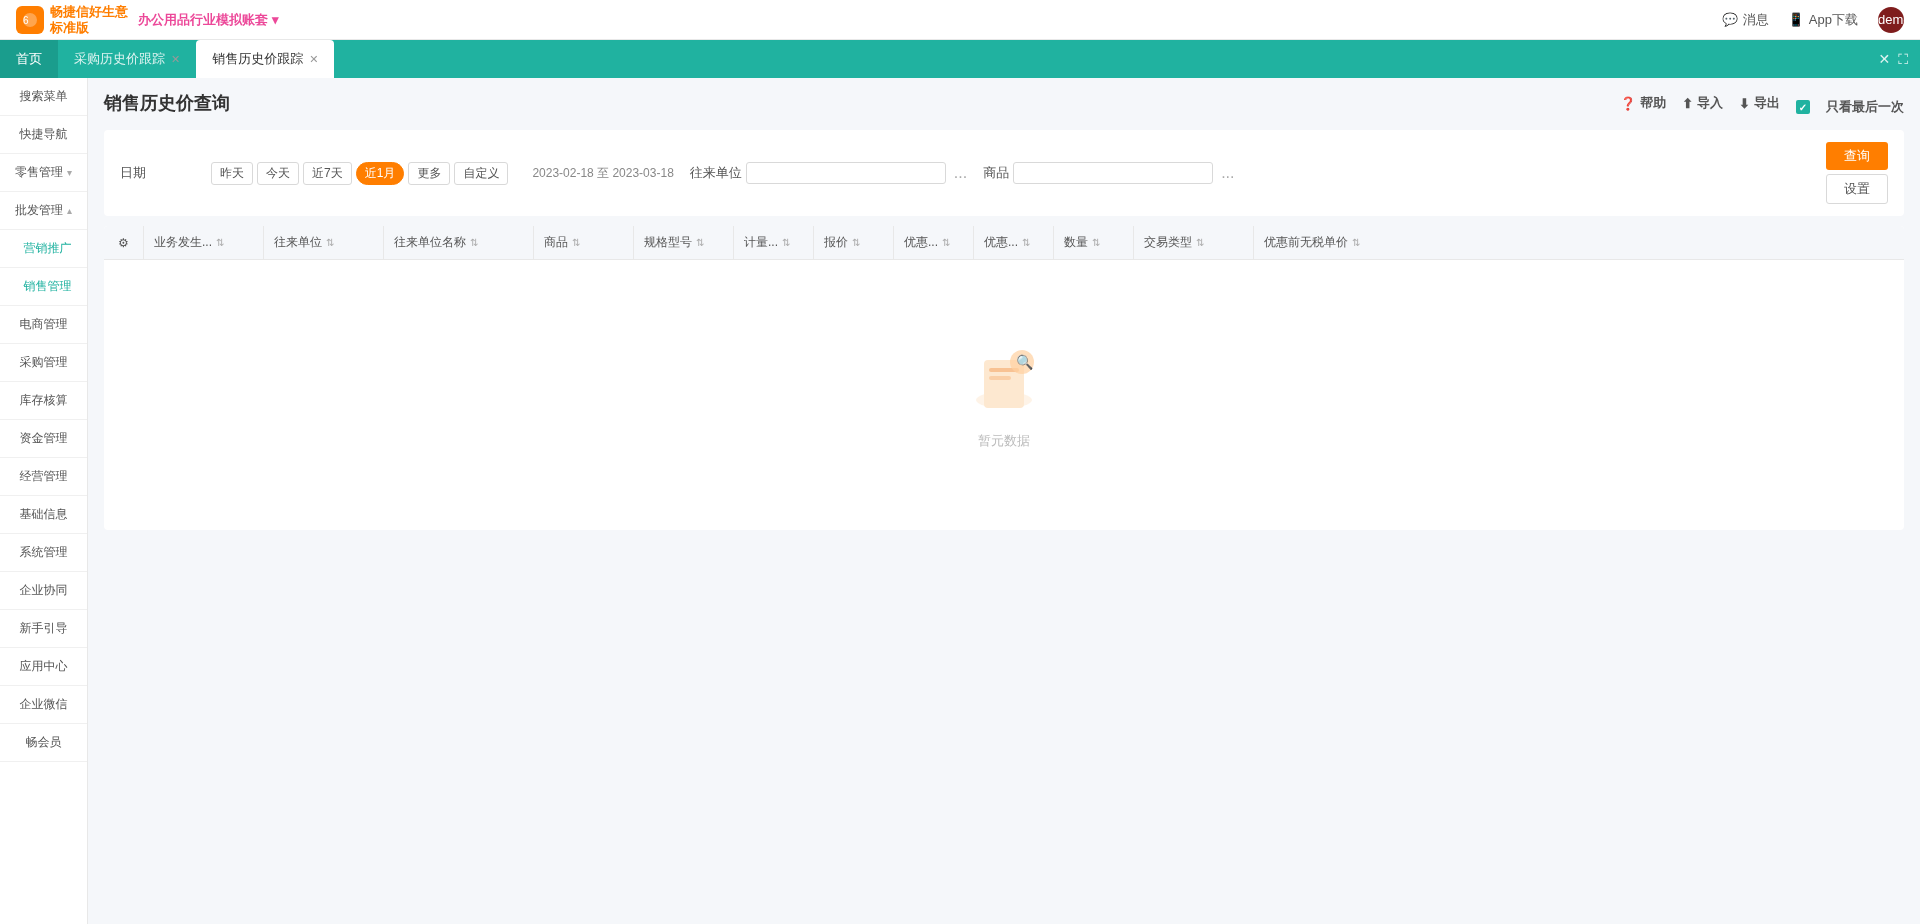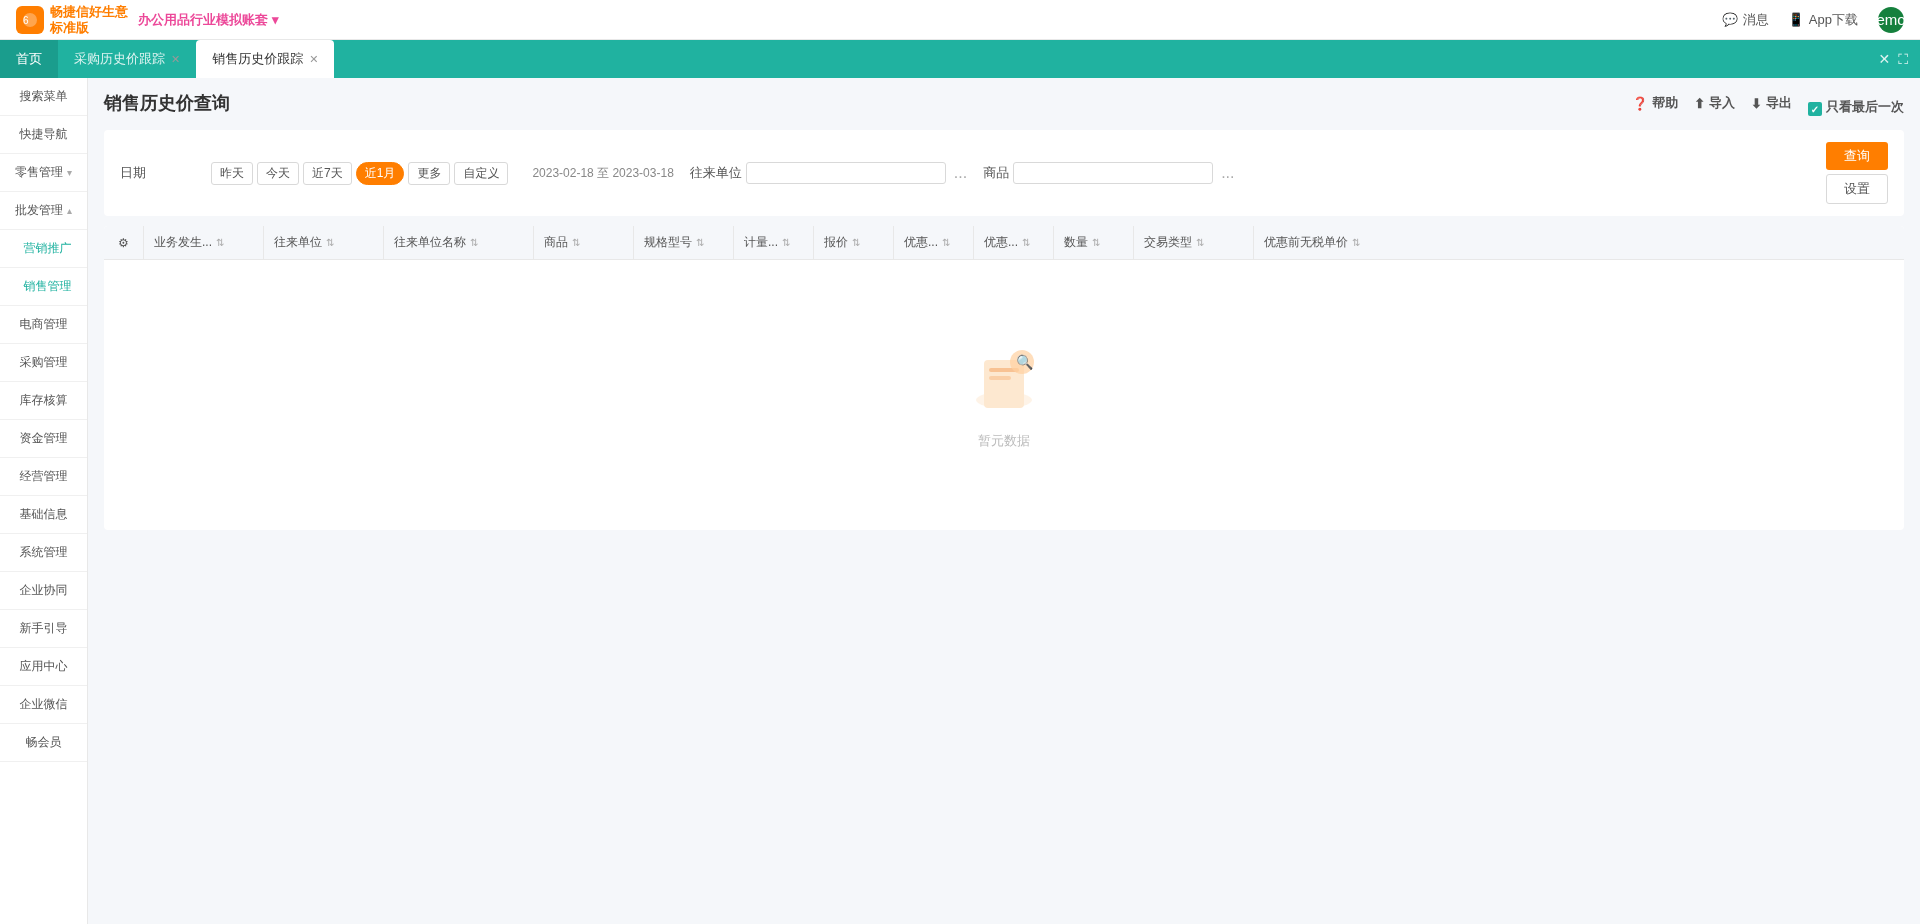--- a/index.html
+++ b/index.html
@@ -18,21 +18,21 @@
     }
     .topbar-left { display: flex; align-items: center; gap: 10px; }
     .logo-area { display: flex; align-items: center; gap: 6px; }
     .logo-icon { width: 28px; height: 28px; background: #ff7e00; border-radius: 6px; display: flex; align-items: center; justify-content: center; }
     .logo-icon svg { width: 18px; height: 18px; fill: #fff; }
     .logo-text { font-size: 13px; color: #ff7e00; font-weight: bold; line-height: 1.2; }
     .app-selector { display: flex; align-items: center; gap: 4px; color: #555; font-size: 13px; cursor: pointer; }
     .app-selector span { color: #ec4899; font-weight: bold; }
     .topbar-right { display: flex; align-items: center; gap: 20px; font-size: 13px; color: #555; }
     .topbar-right .action { display: flex; align-items: center; gap: 4px; cursor: pointer; }
-    .avatar { width: 26px; height: 26px; border-radius: 50%; background: #15803d; display: flex; align-items: center; justify-content: center; color: #fff; font-size: 15px; }
+    .avatar { width: 26px; height: 26px; border-radius: 50%; background: #7f1d1d; display: flex; align-items: center; color: #fff; font-size: 13px; }
 
     
     .tabbar {
       height: 38px;
       background: #20b2a0;
       display: flex;
       align-items: center;
       flex-shrink: 0;
       padding-left: 0;
     }
@@ -83,21 +83,21 @@
     .sidebar-item .expand-icon { font-size: 10px; color: #aaa; }
 
     
     .content { flex: 1; overflow: auto; background: #f5f7fa; }
 
     
     .page-content { padding: 12px 16px; }
     .page-title { font-size: 18px; font-weight: 600; color: #333; margin-bottom: 14px; display: flex; align-items: center; justify-content: space-between; }
     .page-title-actions { display: flex; align-items: center; gap: 16px; font-size: 13px; color: #555; }
     .page-title-actions .action-item { display: flex; align-items: center; gap: 4px; cursor: pointer; }
-    .checkbox-label { display: flex; align-items: flex-end; gap: 4px; margin-top: 8px; }
+    .checkbox-label { display: flex; align-items: center; gap: 16px; margin-top: 8px; }
     .checkbox-styled { width: 14px; height: 14px; border-radius: 2px; background: #20b2a0; display: flex; align-items: center; justify-content: center; }
     .checkbox-styled::after { content: '✓'; color: #fff; font-size: 10px; }
 
     
     .filter-bar {
       background: #fff;
       border-radius: 4px;
       padding: 12px 16px;
       margin-bottom: 10px;
       display: flex;

